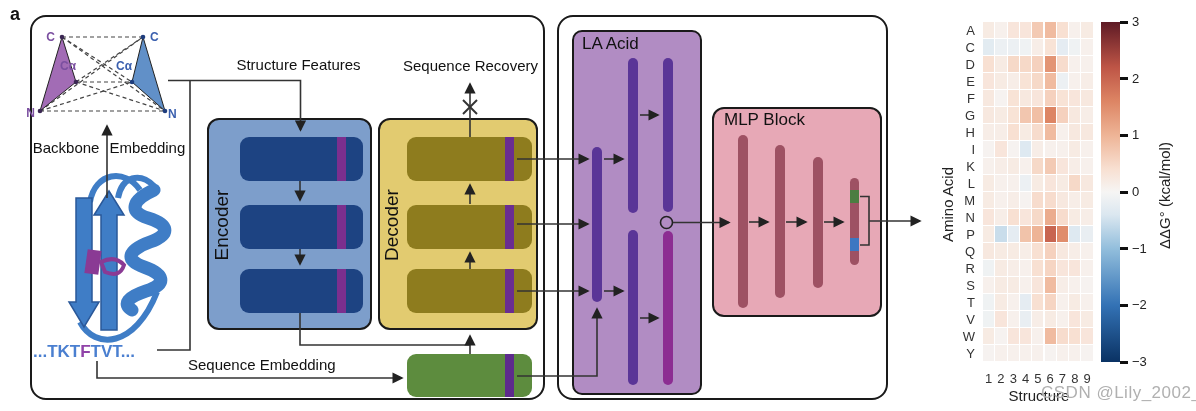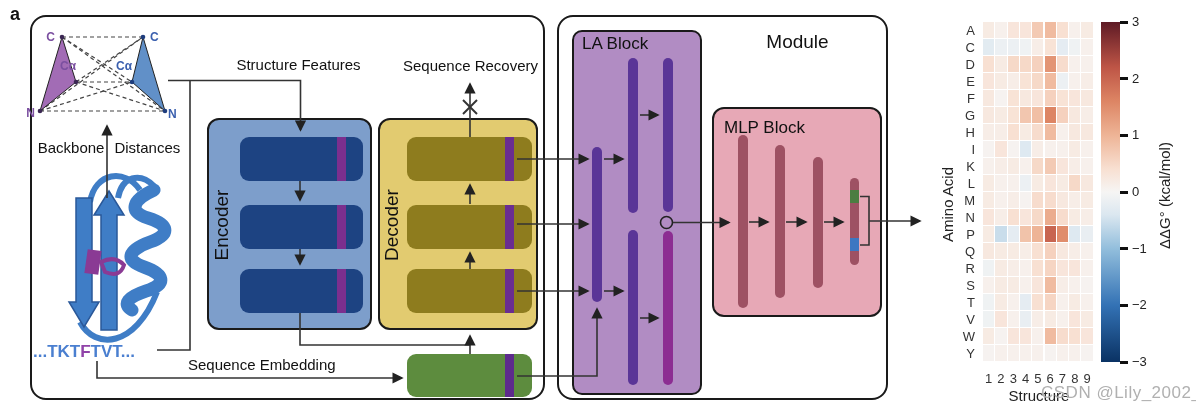--- a/index.html
+++ b/index.html
@@ -139,33 +139,32 @@
       <path d="M860,196.5 H869 V245 H860"></path>
       <path d="M869,221 H920" marker-end="url(#ah)"></path>
     </g>
   </svg>
 
   <div class="lbl" style="left:10px;top:4px;font-size:18px;font-weight:bold;">a</div>
   <div class="lbl ctr" style="left:216px;top:56px;width:165px;font-size:15px;">Structure Features</div>
   <div class="lbl ctr" style="left:388px;top:57px;width:165px;font-size:15px;">Sequence Recovery</div>
   <div class="lbl" style="left:25px;top:139px;width:168px;font-size:15px;display:flex;justify-content:center;gap:10px;">
     <span>Backbone</span>
-    <span>Distances</span>
+    <span>Embedding</span>
   </div>
   <div class="lbl" style="left:188px;top:356px;font-size:15px;">Sequence Embedding</div>
   <div class="lbl" style="left:33px;top:342px;font-size:17px;font-weight:bold;color:#4a7fd0;">
     <span>...TKT</span><span style="color:#9043a8;">F</span><span>TVT...</span>
   </div>
   <div class="lbl ctr" style="left:177px;top:214px;width:90px;font-size:19px;transform:rotate(-90deg);">Encoder</div>
   <div class="lbl ctr" style="left:347px;top:214px;width:90px;font-size:19px;transform:rotate(-90deg);">Decoder</div>
-  <div class="lbl" style="left:582px;top:34px;font-size:17px;">LA Block</div>
+  <div class="lbl" style="left:582px;top:34px;font-size:17px;">LA Acid</div>
   <div class="lbl ctr" style="left:705px;top:31px;width:185px;font-size:19px;">
-    <div>Module</div>
   </div>
-  <div class="lbl" style="left:724px;top:118px;font-size:17px;">MLP Block</div>
+  <div class="lbl" style="left:724px;top:110px;font-size:17px;">MLP Block</div>
 
   <div id="heatmap" class="abs" style="left:0;top:0;width:1196px;height:411px;">
       <div style="position: absolute; left: 943px; top: 23px; width: 32px; height: 15px; text-align: right; font-size: 13px; color: rgb(51, 51, 51); line-height: 15px;">A</div>
       <div style="position: absolute; left: 943px; top: 40px; width: 32px; height: 15px; text-align: right; font-size: 13px; color: rgb(51, 51, 51); line-height: 15px;">C</div>
       <div style="position: absolute; left: 943px; top: 57px; width: 32px; height: 15px; text-align: right; font-size: 13px; color: rgb(51, 51, 51); line-height: 15px;">D</div>
       <div style="position: absolute; left: 943px; top: 74px; width: 32px; height: 15px; text-align: right; font-size: 13px; color: rgb(51, 51, 51); line-height: 15px;">E</div>
       <div style="position: absolute; left: 943px; top: 91px; width: 32px; height: 15px; text-align: right; font-size: 13px; color: rgb(51, 51, 51); line-height: 15px;">F</div>
       <div style="position: absolute; left: 943px; top: 108px; width: 32px; height: 15px; text-align: right; font-size: 13px; color: rgb(51, 51, 51); line-height: 15px;">G</div>
       <div style="position: absolute; left: 943px; top: 125px; width: 32px; height: 15px; text-align: right; font-size: 13px; color: rgb(51, 51, 51); line-height: 15px;">H</div>
       <div style="position: absolute; left: 943px; top: 142px; width: 32px; height: 15px; text-align: right; font-size: 13px; color: rgb(51, 51, 51); line-height: 15px;">I</div>

